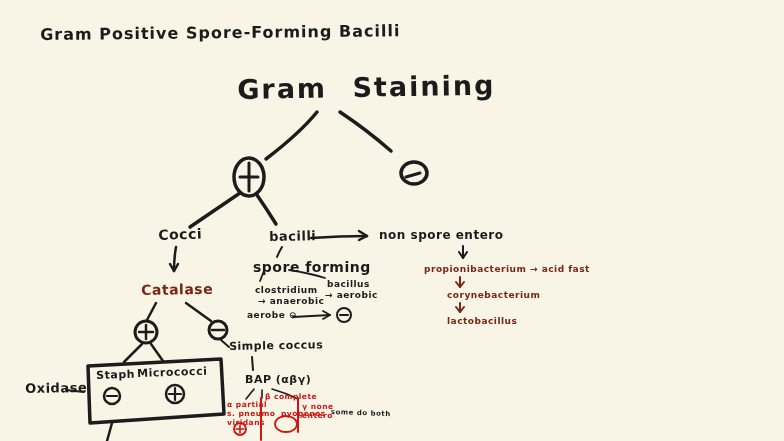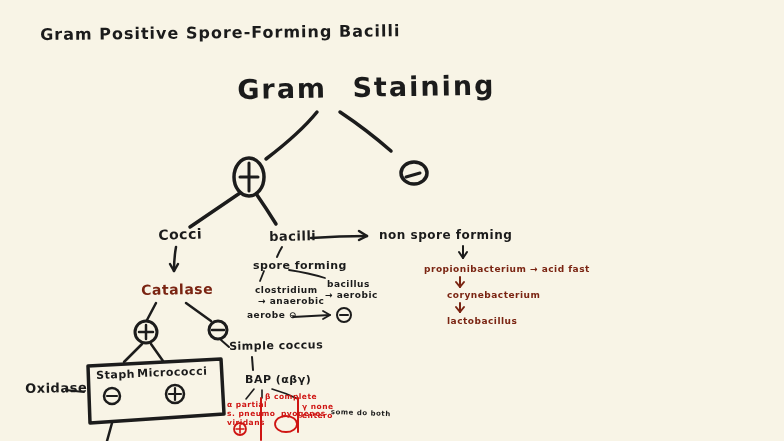--- a/index.html
+++ b/index.html
@@ -139,23 +139,23 @@
   </svg>
 
   <div class="lbl" style="left:40px;top:25px;font-size:16px;letter-spacing:1px;transform:rotate(-0.6deg);">Gram Positive Spore-Forming Bacilli</div>
 
   <div class="lbl" style="left:237px;top:74px;font-size:27px;letter-spacing:2px;word-spacing:14px;transform:rotate(-1deg);">Gram Staining</div>
 
   <div class="lbl" style="left:158px;top:227px;font-size:14px;transform:rotate(-2deg);">Cocci</div>
 
   <div class="lbl" style="left:269px;top:229px;font-size:13px;transform:rotate(-1deg);">bacilli</div>
 
-  <div class="lbl" style="left:379px;top:228px;font-size:12px;">non spore forming</div>
+  <div class="lbl" style="left:379px;top:228px;font-size:12px;">non spore entero</div>
 
-  <div class="lbl" style="left:253px;top:259px;font-size:11px;">spore forming</div>
+  <div class="lbl" style="left:253px;top:259px;font-size:14px;">spore forming</div>
 
   <div class="lbl" style="left:255px;top:285px;font-size:9px;text-align:right;">clostridium</div>
 
   <div class="lbl" style="left:258px;top:296px;font-size:9px;">→ anaerobic</div>
 
   <div class="lbl" style="left:247px;top:310px;font-size:9px;">aerobe ⊖</div>
 
   <div class="lbl" style="left:327px;top:279px;font-size:9px;">bacillus</div>
 
   <div class="lbl" style="left:325px;top:290px;font-size:9px;">→ aerobic</div>

